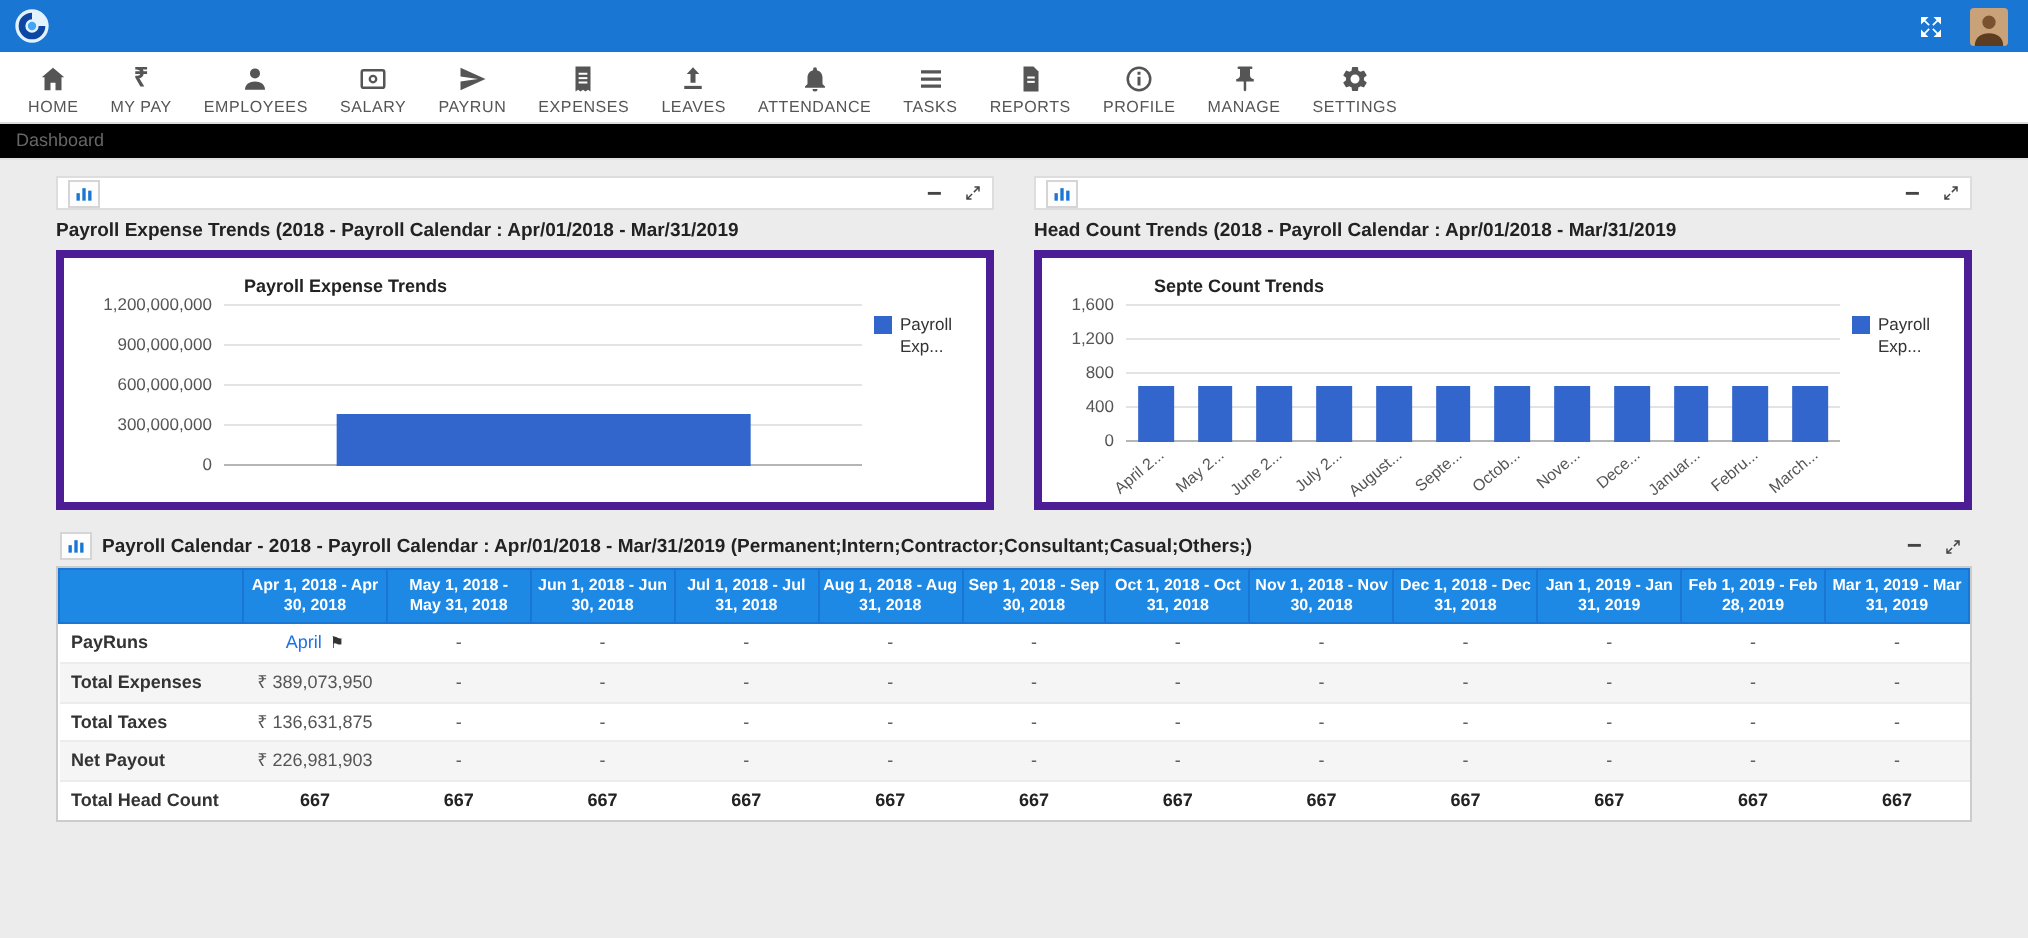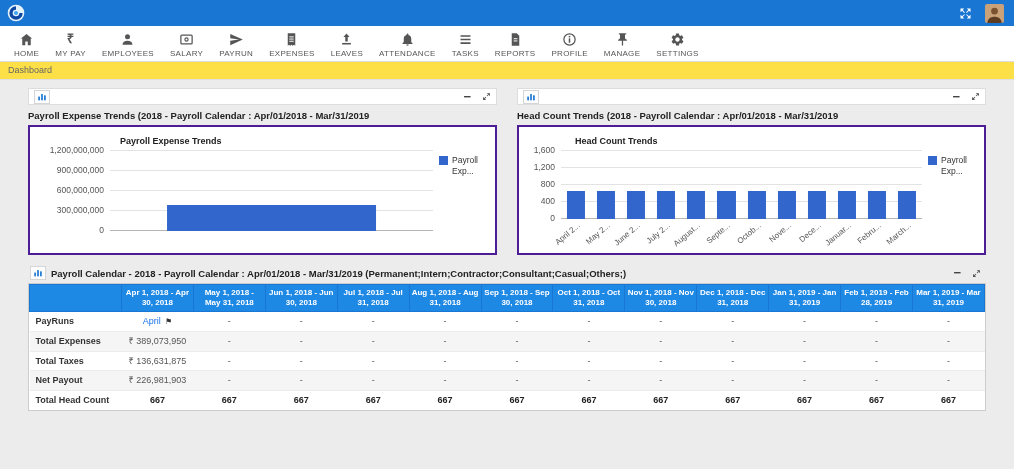--- a/index.html
+++ b/index.html
@@ -16,35 +16,35 @@
   .fullscreen-btn svg { fill: #fff; }
   .avatar { width: 19px; height: 19px; border-radius: 2px; overflow: hidden; cursor: pointer; }
   
   .navbar { background: #fff; border-bottom: 1px solid #dcdcdc; display: flex; padding: 5px 6px 3px; }
   .nav-item { display: flex; flex-direction: column; align-items: center; padding: 0 8px; cursor: pointer; }
   .nav-icon { height: 16px; display: flex; align-items: center; }
   .nav-icon svg { width: 15px; height: 15px; fill: #555; }
   .rupee-glyph { font-size: 13px; font-weight: bold; color: #555; line-height: 16px; }
   .nav-label { font-size: 8px; color: #555; margin-top: 2px; letter-spacing: .3px; white-space: nowrap; }
   
-  .breadcrumb-bar { background: #fde047; border-bottom: 1px solid #e0e0e0; padding: 3px 8px 4px; font-size: 9px; color: #666; }
+  .breadcrumb-bar { background: #000000; border-bottom: 1px solid #e0e0e0; padding: 3px 8px 4px; font-size: 9px; color: #666; }
   
   .main { padding: 8px 28px 0; }
   .widgets-row { display: flex; gap: 20px; }
   .widget { width: 469px; }
   .widget-toolbar { background: #fff; border: 1px solid #ddd; height: 17px; display: flex; align-items: center; justify-content: space-between; padding: 0 5px; }
   .chart-btn { display: inline-flex; border: 1px solid #d5d5d5; background: #fdfdfd; padding: 1px 2px; cursor: pointer; }
   .chart-btn svg { width: 10px; height: 10px; fill: #1976d2; }
   .tools { display: flex; align-items: center; gap: 11px; }
   .tool-minus { font-size: 13px; font-weight: bold; color: #444; line-height: 10px; cursor: pointer; }
   .tool-expand { display: inline-flex; cursor: pointer; }
   .tool-expand svg { width: 9px; height: 9px; fill: #444; }
   .widget-title { font-size: 9.5px; font-weight: bold; color: #222; margin: 5px 0 4px; white-space: nowrap; overflow: hidden; }
   
-  .chart-box { background: #fff; border: 2px solid #4c1d95; height: 130px; position: relative; padding: 6px 6px 2px 6px; }
+  .chart-box { background: #fff; border: 4px solid #4c1d95; height: 130px; position: relative; padding: 6px 6px 2px 6px; }
   .chart-title { position: absolute; top: 9px; font-size: 9px; font-weight: bold; color: #222; }
   .chart-0-title { left: 90px; }
   .chart-1-title { left: 56px; }
   .chart-inner { display: flex; margin-top: 18px; align-items: flex-start; }
   .plot-col { flex: 1; display: flex; flex-direction: column; }
   .plot { position: relative; }
   .chart-0 .plot, .chart-0 .y-axis { height: 80px; }
   .chart-1 .plot, .chart-1 .y-axis { height: 68px; }
   .chart-0 .y-axis { width: 74px; position: relative; }
   .chart-1 .y-axis { width: 36px; position: relative; }
@@ -286,21 +286,21 @@
           <span class="tool-minus">−</span>
           <span class="tool-expand">
             <svg viewBox="0 0 24 24">
                 <path d="M14 3h7v7h-2V6.4l-5.1 5.1-1.4-1.4L17.6 5H14zM10 21H3v-7h2v3.6l5.1-5.1 1.4 1.4L6.4 19H10z"></path>
               </svg>
           </span>
         </span>
       </div>
       <div class="widget-title">Head Count Trends (2018 - Payroll Calendar : Apr/01/2018 - Mar/31/2019</div>
       <div class="chart-box">
-        <div class="chart-title chart-1-title">Head Count Trends</div>
+        <div class="chart-title chart-1-title">Septe Count Trends</div>
         <div class="chart-inner chart-1">
           <div class="y-axis">
               <div class="ytick" style="bottom: calc(0% - 4px);">0</div>
               <div class="ytick" style="bottom: calc(25% - 4px);">400</div>
               <div class="ytick" style="bottom: calc(50% - 4px);">800</div>
               <div class="ytick" style="bottom: calc(75% - 4px);">1,200</div>
               <div class="ytick" style="bottom: calc(100% - 4px);">1,600</div>
             </div>
           <div class="plot-col">
             <div class="plot">

